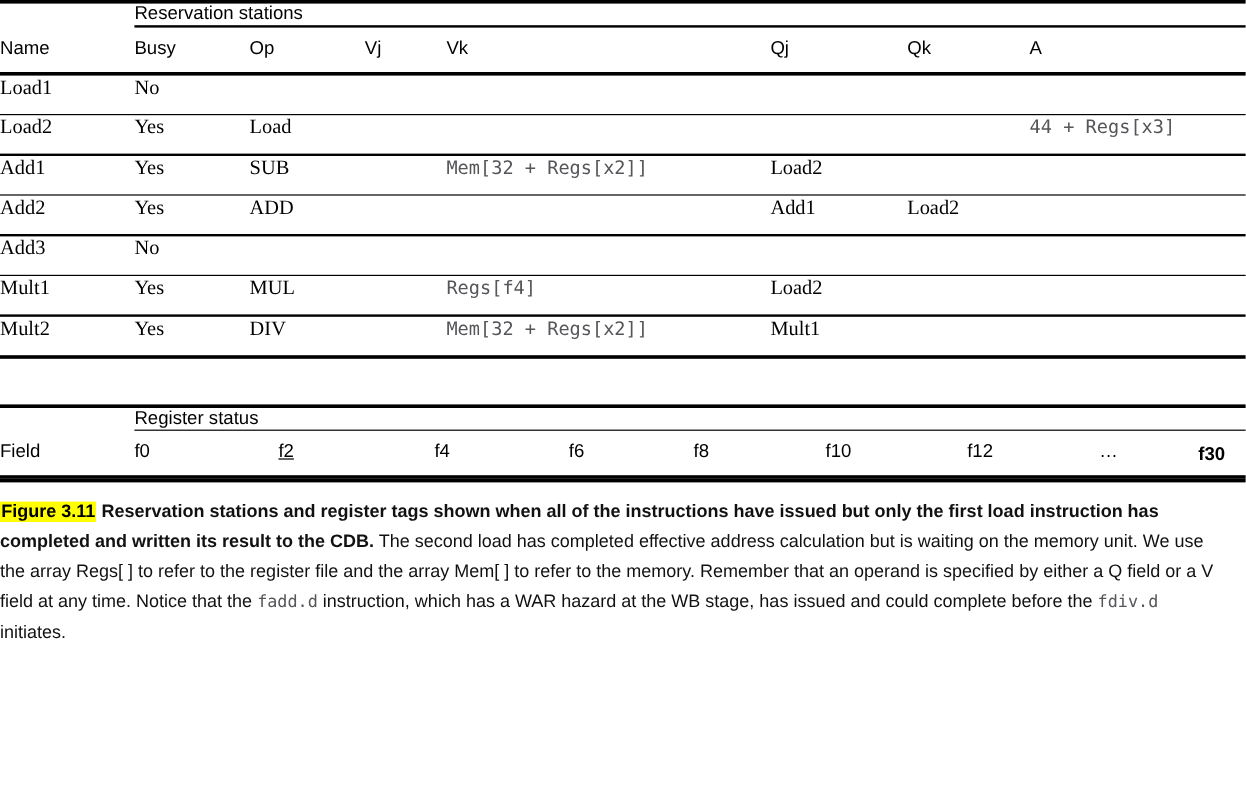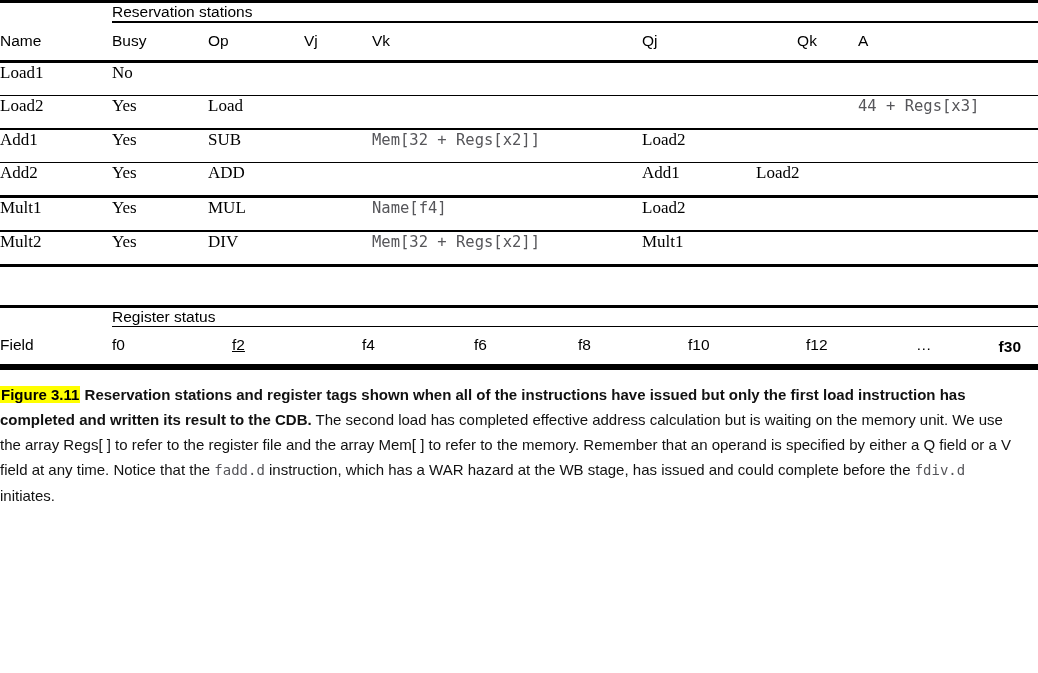--- a/index.html
+++ b/index.html
@@ -150,21 +150,21 @@
         </td>
       </tr>
 
       <tr class="rs-head-row">
         <td class="colhead" style="padding-top:9px;">Name</td>
         <td class="colhead" style="padding-top:9px;">Busy</td>
         <td class="colhead" style="padding-top:9px;">Op</td>
         <td class="colhead" style="padding-top:9px;">Vj</td>
         <td class="colhead" style="padding-top:9px;">Vk</td>
         <td class="colhead" style="padding-top:9px;">Qj</td>
-        <td class="colhead" style="padding-top:9px;text-align:center;">Qk</td>
+        <td class="colhead" style="padding-top:9px;">Qk</td>
         <td class="colhead" style="padding-top:9px;">A</td>
       </tr>
     </tbody>
       </table>
 
     <div class="rule-thick" style="margin-top:2px;"></div>
 
     <table class="fig">
       <colgroup>
         <col style="width:112px">
@@ -263,40 +263,64 @@
         <td class="cellmono"></td>
         <td class="cellmono"></td>
         <td class="cellserif">Add1</td>
         <td class="cellserif">Load2</td>
         <td class="cellmono ralign"></td>
       </tr>
     </tbody>
       </table>
     <div class="rule-thin"></div>
 
+    <table class="fig">
+      <colgroup>
+        <col style="width:112px">
+          <col style="width:96px">
+          <col style="width:96px">
+        <col style="width:68px">
+          <col style="width:270px">
+          <col style="width:114px">
+        <col style="width:102px">
+          <col style="width:180px">
+      </colgroup>
+      <tbody>
+          <tr class="rs-row">
+        <td class="cellserif">Add3</td>
+        <td class="cellserif">No</td>
+        <td class="cellserif"></td>
+        <td class="cellmono"></td>
+        <td class="cellmono"></td>
+        <td class="cellserif"></td>
+        <td class="cellserif"></td>
+        <td class="cellmono ralign"></td>
+      </tr>
+    </tbody>
+      </table>
     <div class="rule-thin"></div>
 
     <table class="fig">
       <colgroup>
         <col style="width:112px">
           <col style="width:96px">
           <col style="width:96px">
         <col style="width:68px">
           <col style="width:270px">
           <col style="width:114px">
         <col style="width:102px">
           <col style="width:180px">
       </colgroup>
       <tbody>
           <tr class="rs-row">
         <td class="cellserif">Mult1</td>
         <td class="cellserif">Yes</td>
         <td class="cellserif">MUL</td>
         <td class="cellmono"></td>
-        <td class="cellmono">Name[f4]</td>
+        <td class="cellmono">Regs[f4]</td>
         <td class="cellserif">Load2</td>
         <td class="cellserif"></td>
         <td class="cellmono ralign"></td>
       </tr>
     </tbody>
       </table>
     <div class="rule-thin"></div>
 
     <table class="fig">
       <colgroup>

